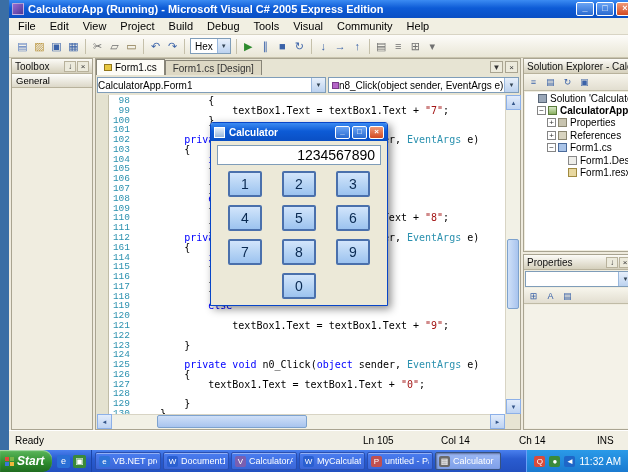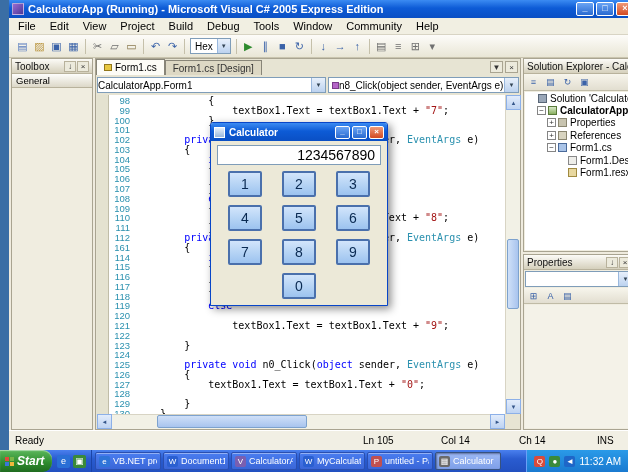--- a/index.html
+++ b/index.html
@@ -37,21 +37,21 @@
   .comborow{position:absolute;left:1px;top:17px;right:1px;height:18px;display:flex;gap:2px;background:#e7e4d3;padding:1px 0}
   .combo{height:16px;border:1px solid #7f9db9;background:#fff;display:flex;align-items:center;font-size:10px;overflow:hidden;white-space:nowrap}
   .combo.c1{flex:1.2}
   .combo.c2{flex:1}
   .combotext{overflow:hidden}
   .comboarrow{margin-left:auto;width:14px;height:14px;background:linear-gradient(#e8f0fb,#bcd2ef);border-left:1px solid #9ab8dd;display:flex;align-items:center;justify-content:center;font-size:6px;color:#345;flex:none}
   .methodicon{width:7px;height:7px;background:#b565c8;border:1px solid #7a3a8a;margin-left:3px;flex:none}
   .codewrap{position:absolute;left:1px;top:36px;right:15px;bottom:15px;background:#fff;display:flex;overflow:hidden}
   .indmargin{width:12px;background:#e4e2d0;border-right:1px solid #c0bda8;flex:none}
   .gutter{width:25px;flex:none;background:#fff;padding-top:1px}
-  .ln{height:9.79px;line-height:9.79px;font-family:Liberation Sans, sans-serif;font-size:9.5px;color:#2b91af;text-align:right;padding-right:4px}
+  .ln{height:9.79px;line-height:9.79px;font-family:Liberation Mono, monospace;font-size:9.5px;color:#2b91af;text-align:right;padding-right:4px}
   .codepane{flex:1;overflow:hidden;padding:1px 0 0 2px}
   .codeline{height:9.79px;line-height:9.79px;white-space:pre;font-family:"DejaVu Sans Mono",monospace;font-size:10px}
   .tok-k{color:#0000ff}.tok-s{color:#a31515}.tok-t{color:#2b91af}.tok-p{color:#000}
   .vscroll{position:absolute;right:0;top:36px;bottom:15px;width:15px;background:#f2f1e6;border-left:1px solid #d8d4c4}
   .hscroll{position:absolute;left:1px;right:15px;bottom:0;height:15px;background:#f2f1e6;border-top:1px solid #d8d4c4}
   .sarrow{width:15px;height:15px;background:linear-gradient(#e2ecfb,#bed3f2);border:1px solid #8cb0e8;color:#35568a;font-size:6px;display:flex;align-items:center;justify-content:center}
   .vscroll .sarrow{position:absolute;left:0}
   .vscroll .up{top:0}.vscroll .down{bottom:0}
   .vthumb{position:absolute;left:1px;right:1px;top:45%;height:70px;background:linear-gradient(90deg,#cfe0f8,#a9c4ee);border:1px solid #7da2ce;border-radius:2px}
   .hscroll .sarrow{position:absolute;top:-1px}
@@ -126,21 +126,21 @@
   </div>
 
   <div class="menubar">
       <span class="menu-item">File</span>
       <span class="menu-item">Edit</span>
       <span class="menu-item">View</span>
       <span class="menu-item">Project</span>
       <span class="menu-item">Build</span>
       <span class="menu-item">Debug</span>
       <span class="menu-item">Tools</span>
-      <span class="menu-item">Window</span>
+      <span class="menu-item">Visual</span>
       <span class="menu-item">Community</span>
       <span class="menu-item">Help</span>
     </div>
   <div class="toolbar">
       <span class="tbtn">
         <span style="color: rgb(90, 126, 192);">▤</span>
       </span>
       <span class="tbtn">
         <span style="color: rgb(184, 146, 58);">▨</span>
       </span>

